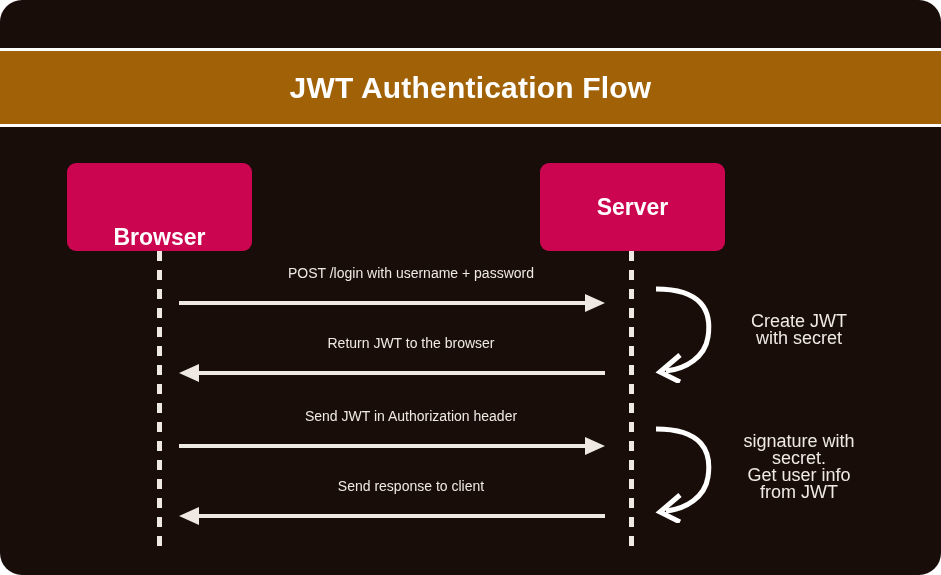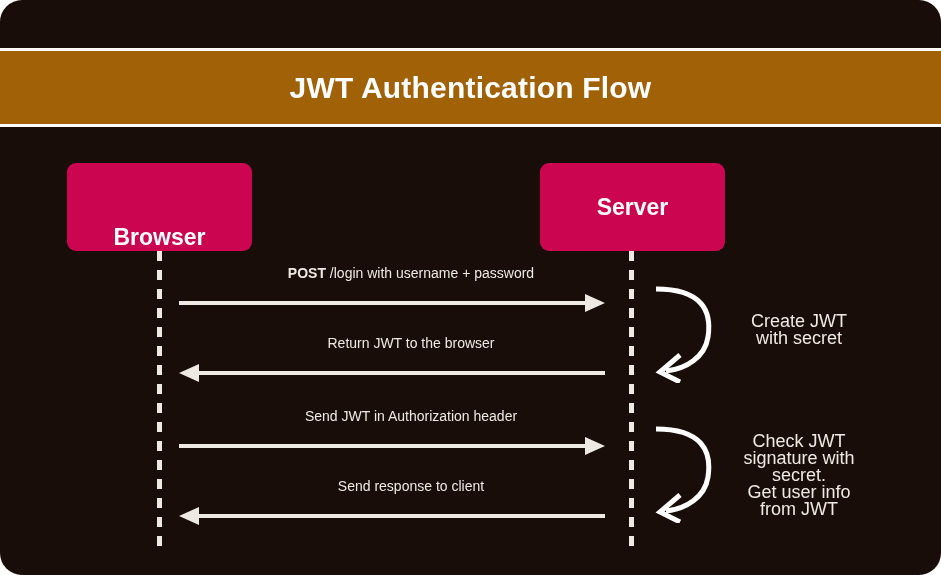--- a/index.html
+++ b/index.html
@@ -89,21 +89,21 @@
   .message-label {
     position: absolute;
     left: 0;
     top: 0;
     width: 470px;
     text-align: center;
     color: #EFE9E4;
     font-size: 14px;
     white-space: nowrap;
   }
-  .message-label b { font-weight: bold; margin-left: 32px; }
+  .message-label b { font-weight: normal; margin-left: 32px; }
   .message-arrow {
     position: absolute;
     left: 0;
     top: 28px;
     width: 470px;
     height: 20px;
   }
 
   #msg-1 { top: 265px; }
   #msg-2 { top: 335px; }
@@ -199,20 +199,19 @@
     <div>Create JWT</div>
     <div>with secret</div>
   </div>
 
   <svg class="selfloop" id="loop-2" viewBox="0 0 72 100">
     <path d="M 6 6 C 52 6, 62 28, 58 54 C 55 74, 36 86, 16 88" fill="none" stroke="#FFFFFF" stroke-width="5" stroke-linecap="butt"></path>
     <path d="M 30 72 L 10 89 L 30 99" fill="none" stroke="#FFFFFF" stroke-width="5" stroke-linecap="butt" stroke-linejoin="miter"></path>
   </svg>
 
   <div class="note" id="note-2">
-    <div>Check JWT</div>
     <div>signature with</div>
     <div>secret.</div>
     <div>Get user info</div>
     <div>from JWT</div>
   </div>
 
 </div>
 
 </body></html>

